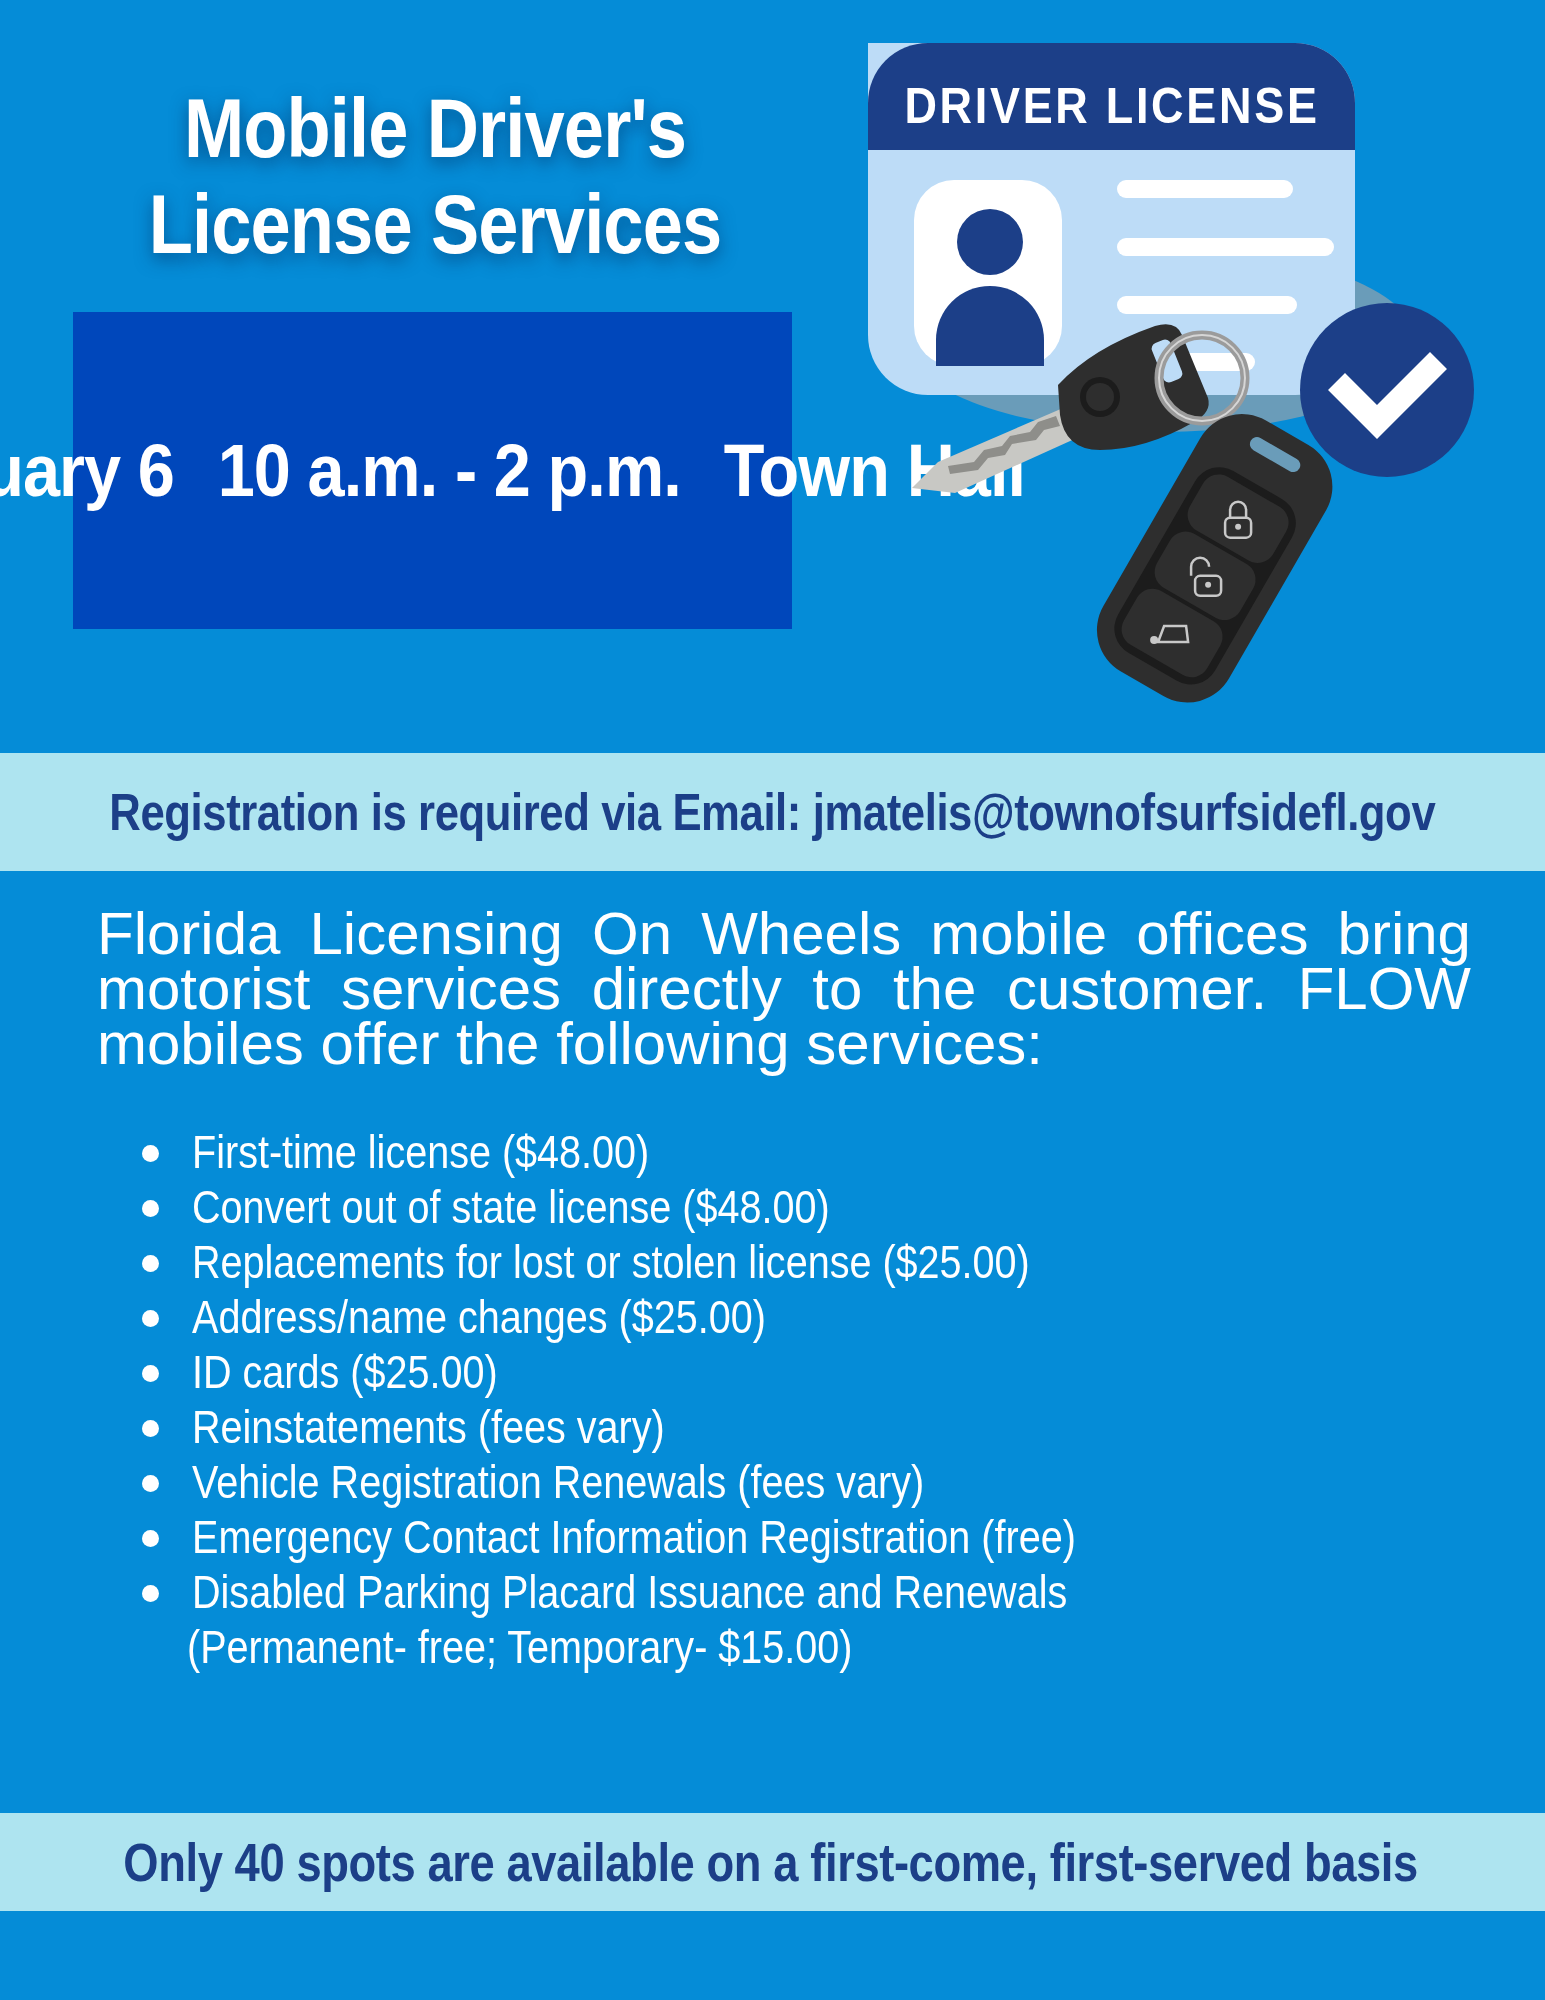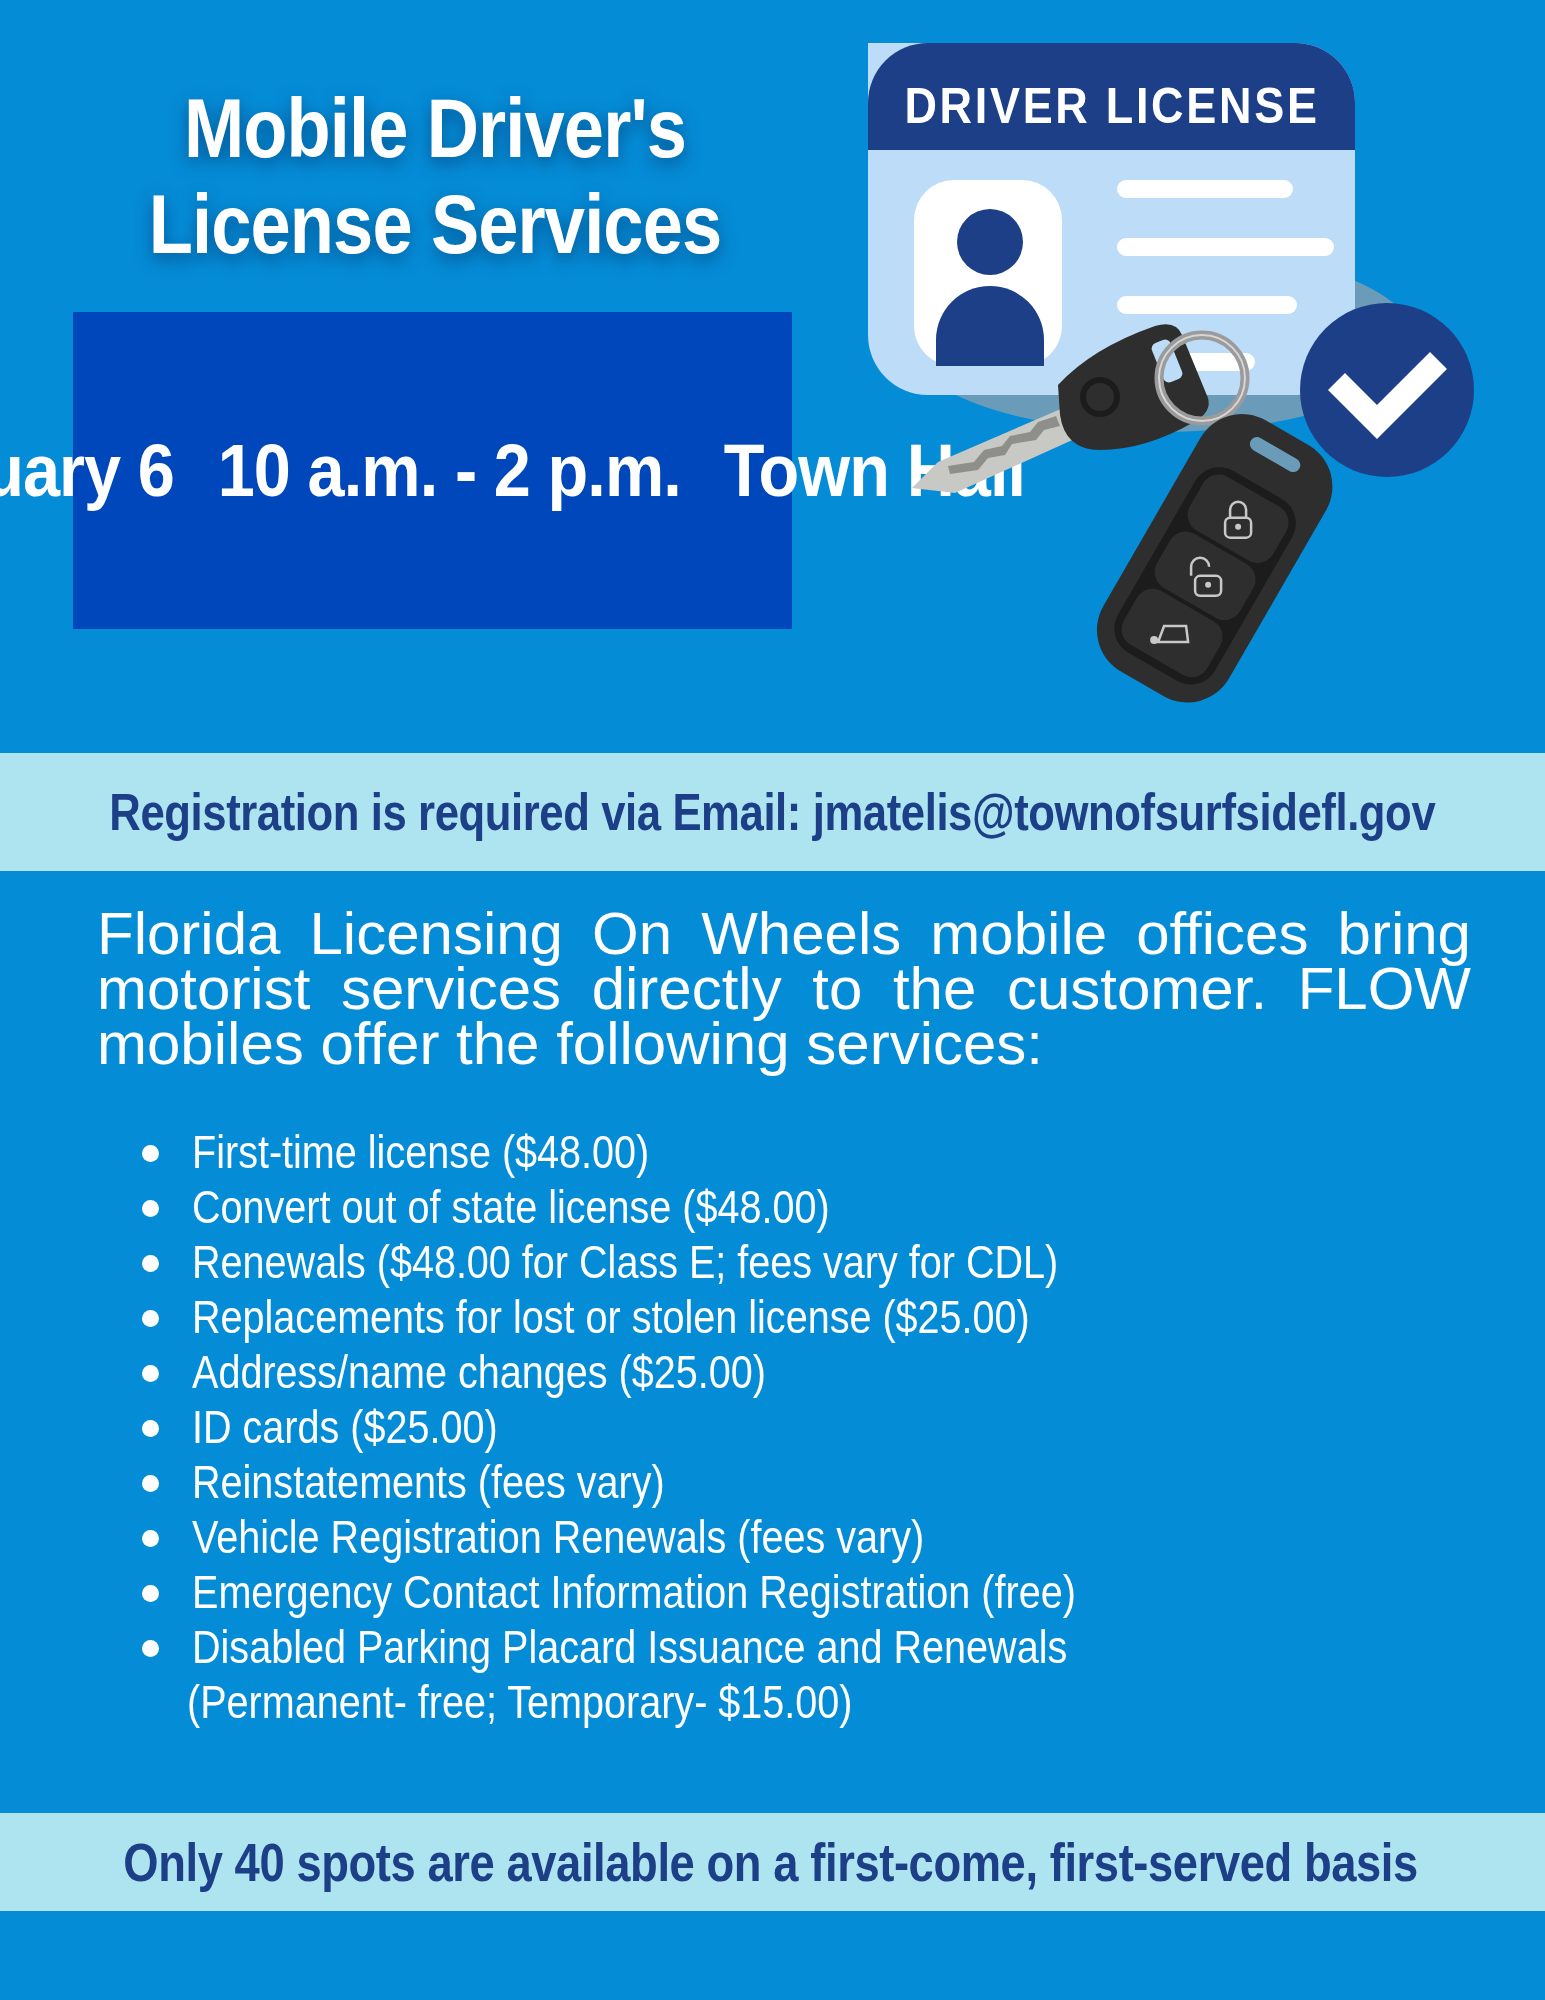--- a/index.html
+++ b/index.html
@@ -159,21 +159,20 @@
 
 <div class="abs reg-band">
   <div class="reg-text">Registration is required via Email: jmatelis@townofsurfsidefl.gov</div>
 </div>
 
 <div class="abs intro">Florida Licensing On Wheels mobile offices bring motorist services directly to the customer. FLOW mobiles offer the following services:</div>
 
 <ul class="abs services">
   <li><span class="dot"></span><span class="txt">First-time license ($48.00)</span></li>
   <li><span class="dot"></span><span class="txt">Convert out of state license ($48.00)</span></li>
-  <li><span class="dot"></span><span class="txt">Renewals ($48.00 for Class E; fees vary for CDL)</span></li>
   <li><span class="dot"></span><span class="txt">Replacements for lost or stolen license ($25.00)</span></li>
   <li><span class="dot"></span><span class="txt">Address/name changes ($25.00)</span></li>
   <li><span class="dot"></span><span class="txt">ID cards ($25.00)</span></li>
   <li><span class="dot"></span><span class="txt">Reinstatements (fees vary)</span></li>
   <li><span class="dot"></span><span class="txt">Vehicle Registration Renewals (fees vary)</span></li>
   <li><span class="dot"></span><span class="txt">Emergency Contact Information Registration (free)</span></li>
   <li><span class="dot"></span><span class="txt">Disabled Parking Placard Issuance and Renewals</span>
     <span class="sub">(Permanent- free; Temporary- $15.00)</span>
   </li>
 </ul>

